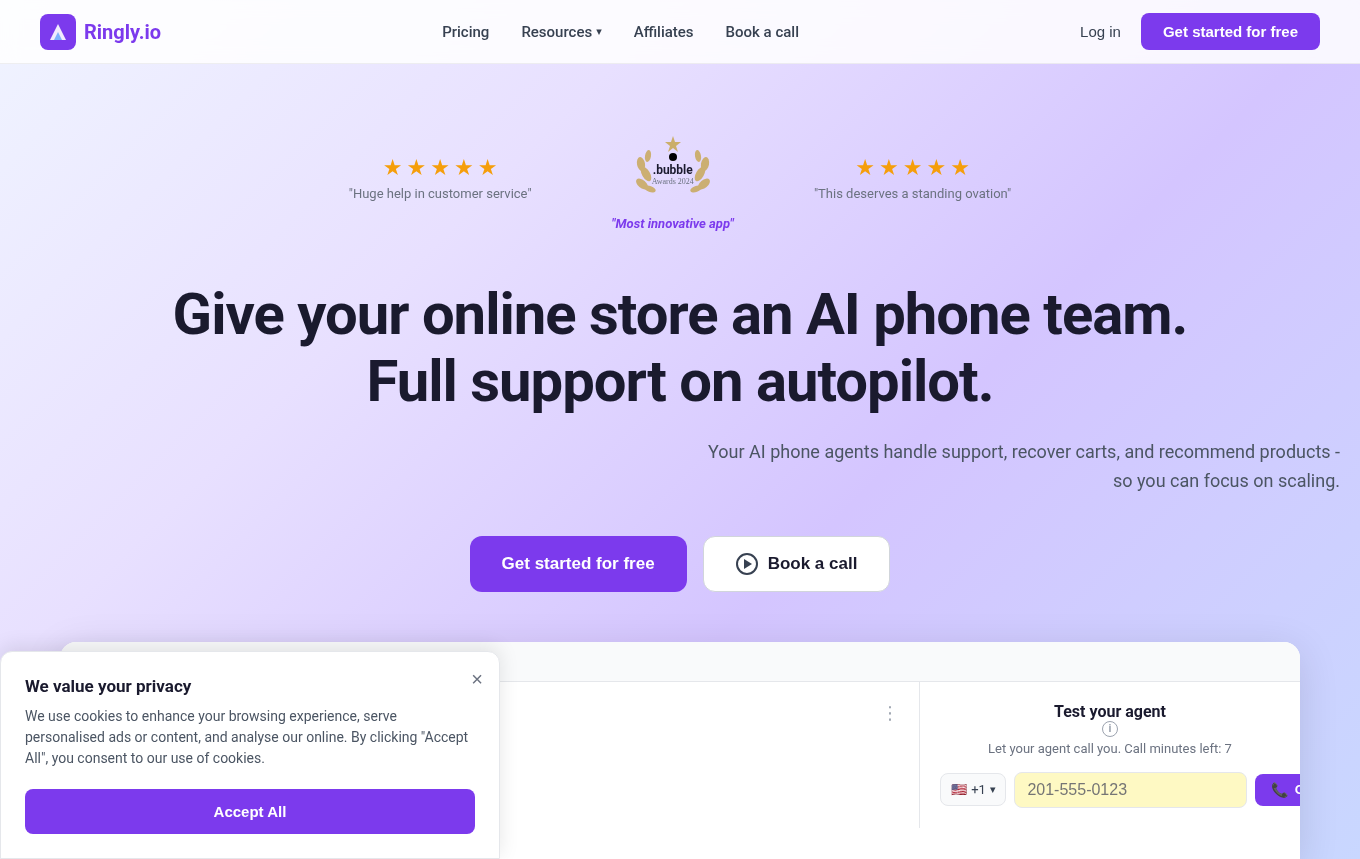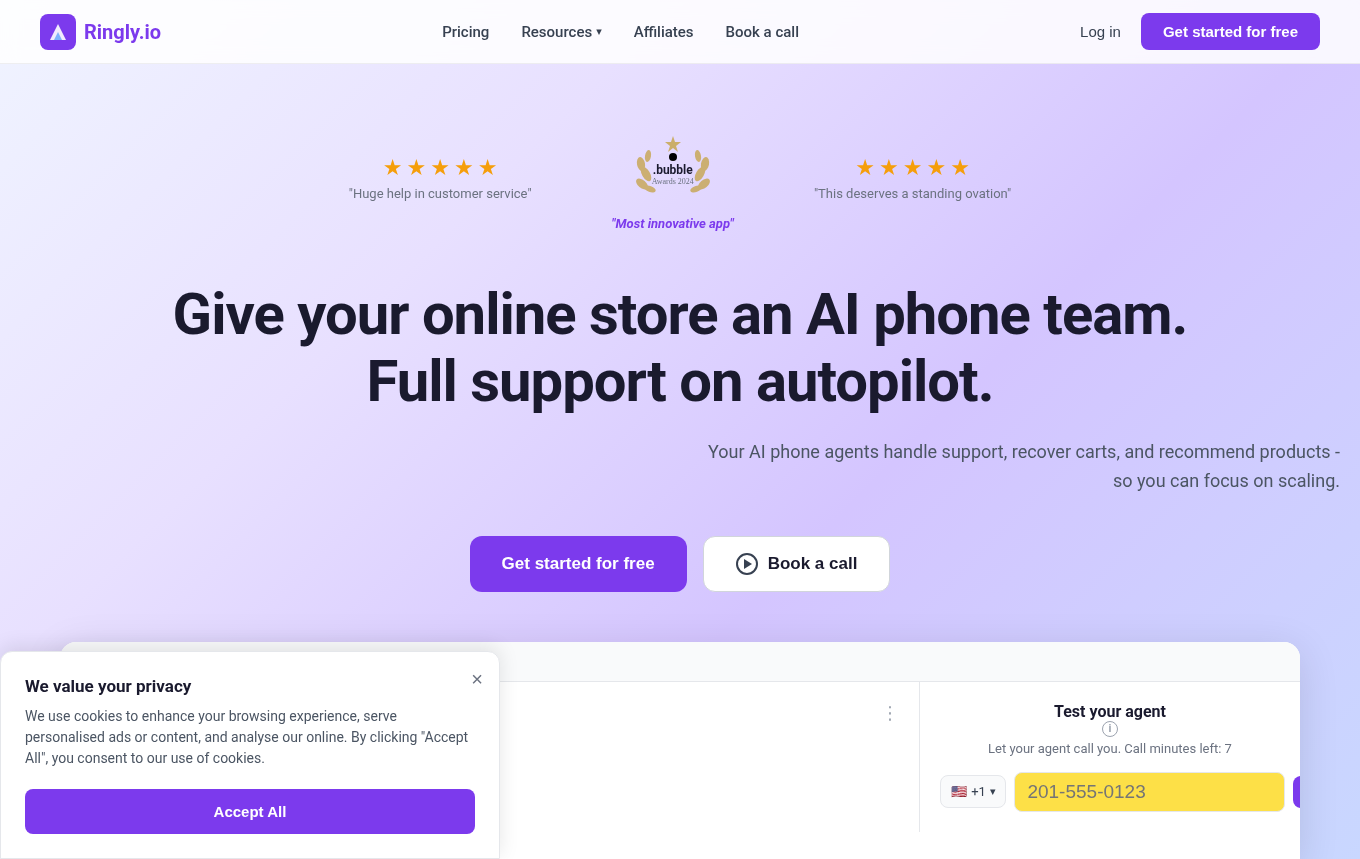--- a/index.html
+++ b/index.html
@@ -383,25 +383,25 @@
       background: #f9fafb;
       border: 1px solid #e5e7eb;
       border-radius: 8px;
       padding: 8px 10px;
       font-size: 13px;
       color: #374151;
       cursor: pointer;
     }
     .phone-input {
       flex: 1;
-      background: #fde047;
+      background: #fef9c3;
       border: 1px solid #e5e7eb;
       border-radius: 8px;
       padding: 8px 12px;
-      font-size: 19px;
+      font-size: 16px;
       color: #374151;
     }
     .btn-call-me {
       background: #7c3aed;
       color: white;
       border: none;
       padding: 8px 16px;
       border-radius: 8px;
       font-size: 13px;
       font-weight: 600;

